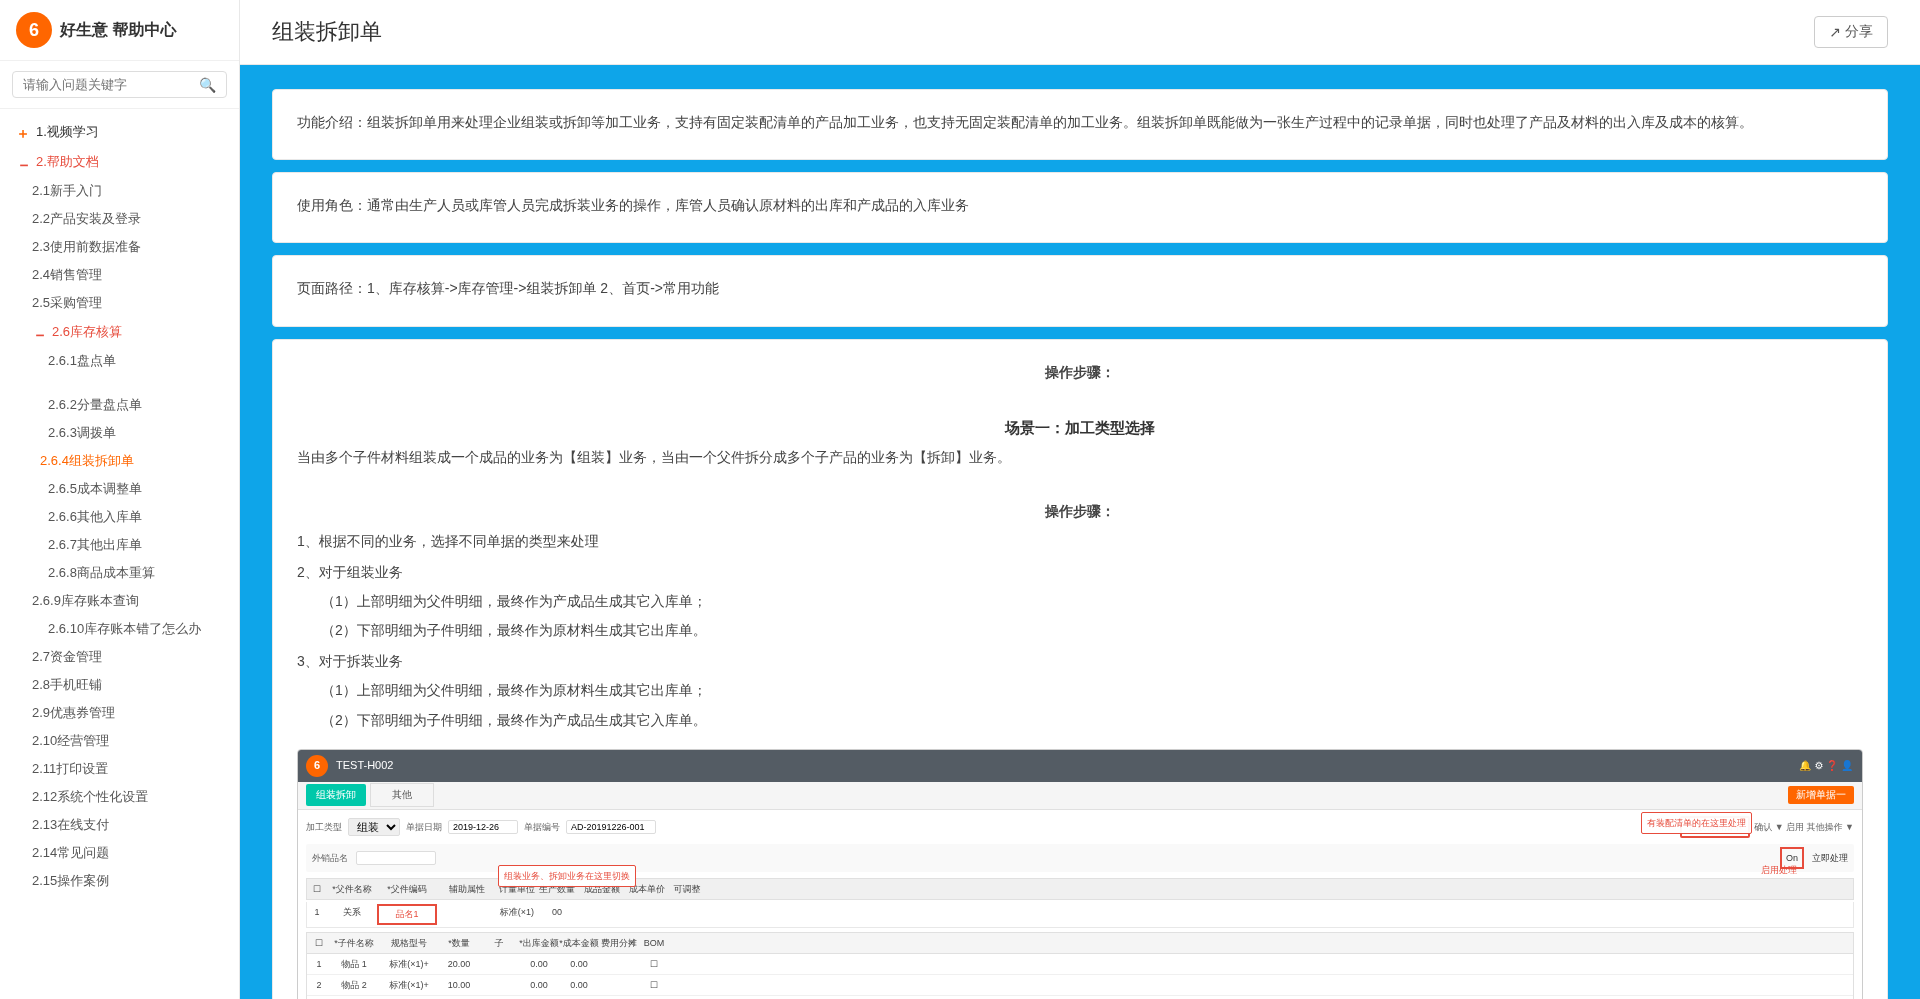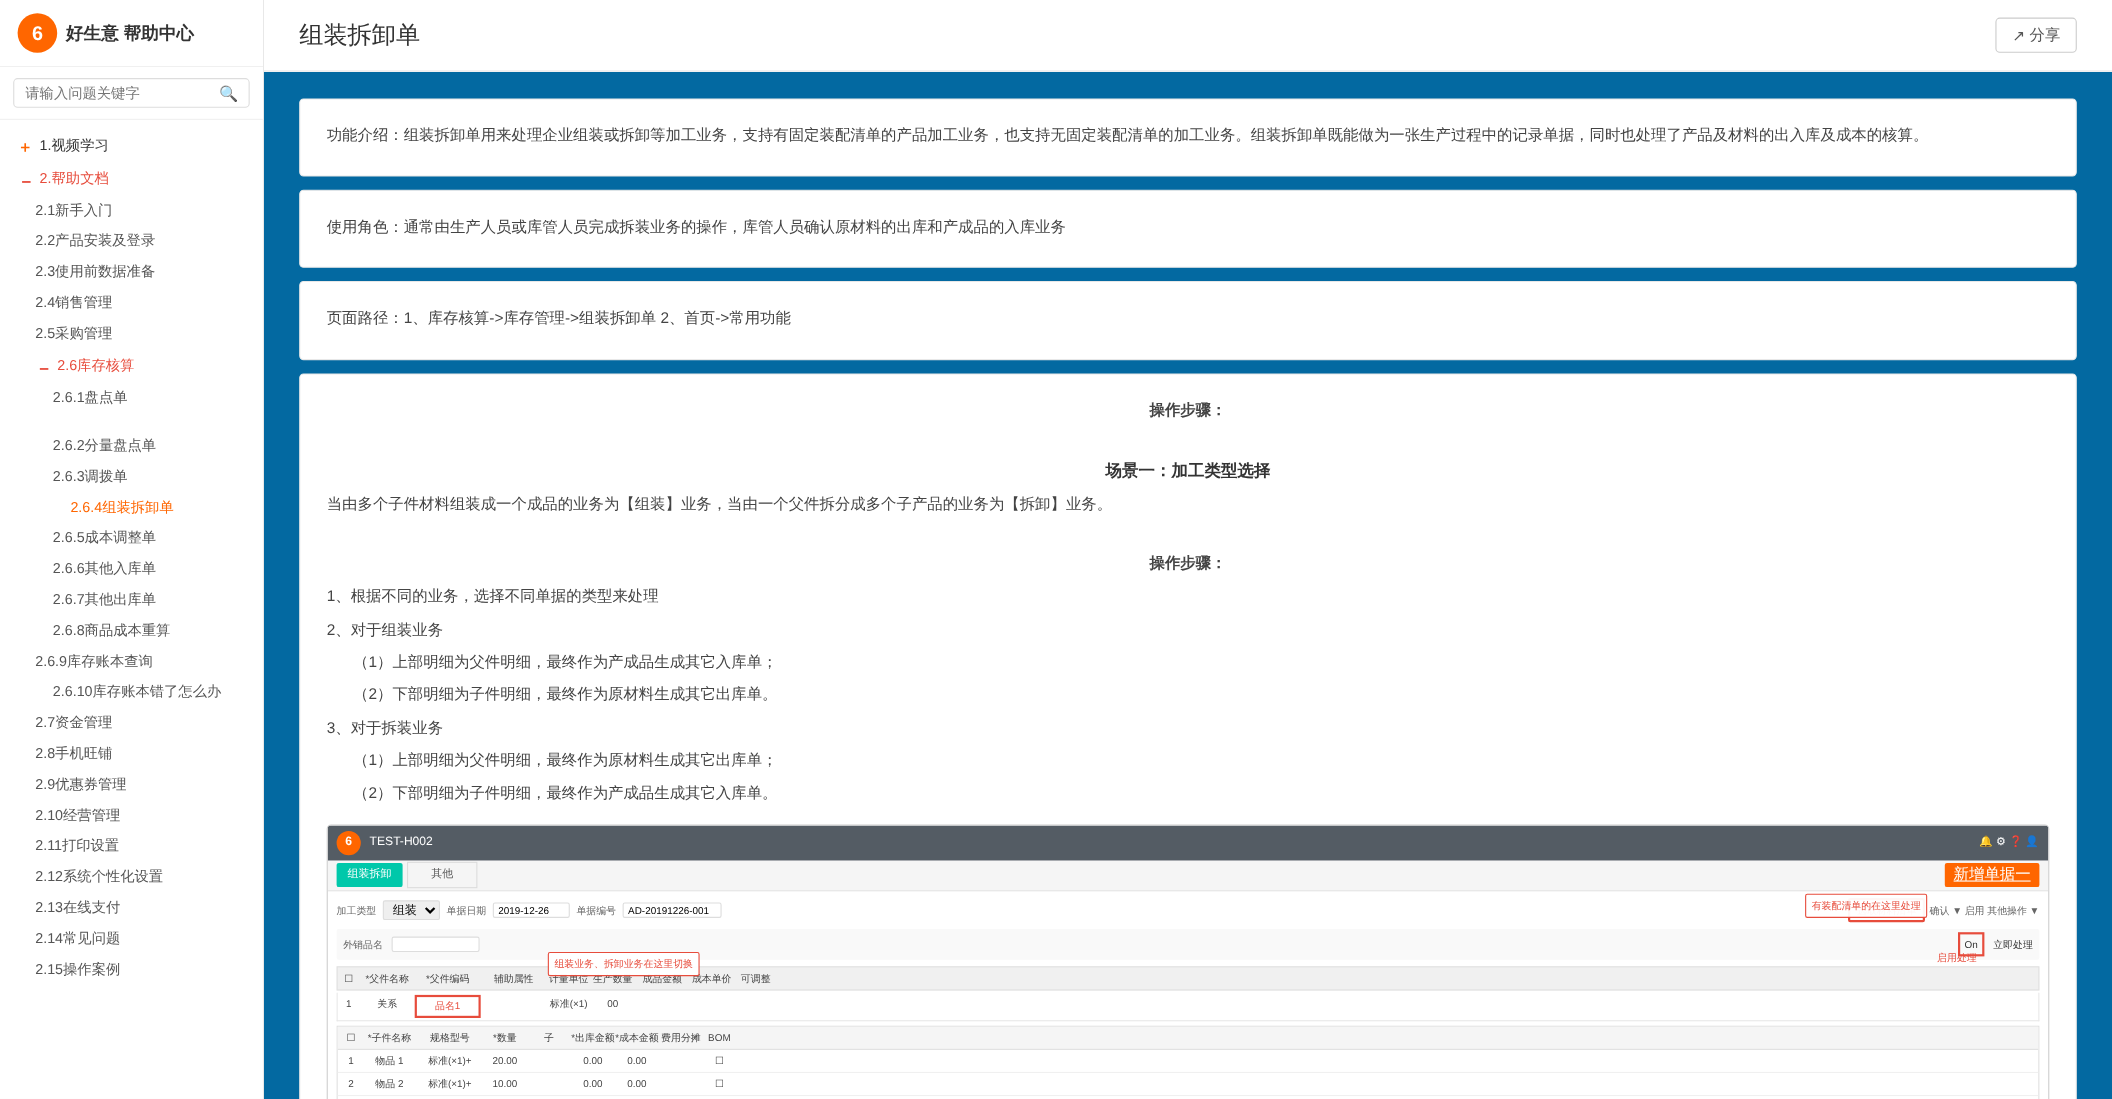--- a/index.html
+++ b/index.html
@@ -153,21 +153,21 @@
       background: #fff;
       cursor: pointer;
       font-size: 14px;
       color: #555;
     }
 
     .content-area {
       flex: 1;
       overflow-y: auto;
       padding: 24px 32px;
-      background: #0369a1;
+      background: #0ea5e9;
     }
 
     .content-card {
       background: #fff;
       border-radius: 4px;
       padding: 20px 24px;
       margin-bottom: 12px;
       border: 1px solid #e8e8e8;
       line-height: 1.8;
       font-size: 14px;
@@ -240,21 +240,21 @@
     <div class="nav-sub-item">2.5采购管理</div>
 
     <div class="nav-section active-section" style="padding-left:32px;">
       <span class="icon-minus" style="color:#e74c3c;">－</span>
       <span class="nav-label">2.6库存核算</span>
     </div>
 
     <div class="nav-sub-item" style="padding-left:48px;">2.6.1盘点单</div>
     <div class="nav-sub-item" style="padding-left:48px;margin-top:16px;">2.6.2分量盘点单</div>
     <div class="nav-sub-item" style="padding-left:48px;">2.6.3调拨单</div>
-    <div class="nav-sub-item active" style="padding-left:64px;">2.6.4组装拆卸单</div>
+    <div class="nav-sub-item active" style="padding-left:40px;">2.6.4组装拆卸单</div>
     <div class="nav-sub-item" style="padding-left:48px;">2.6.5成本调整单</div>
     <div class="nav-sub-item" style="padding-left:48px;">2.6.6其他入库单</div>
     <div class="nav-sub-item" style="padding-left:48px;">2.6.7其他出库单</div>
     <div class="nav-sub-item" style="padding-left:48px;">2.6.8商品成本重算</div>
     <div class="nav-sub-item" style="">2.6.9库存账本查询</div>
     <div class="nav-sub-item" style="padding-left:48px;">2.6.10库存账本错了怎么办</div>
 
     <div class="nav-sub-item">2.7资金管理</div>
     <div class="nav-sub-item">2.8手机旺铺</div>
     <div class="nav-sub-item">2.9优惠券管理</div>
@@ -329,21 +329,21 @@
             <div style="flex:1;"></div>
             <span style="color:#fff;font-size:10px;">🔔 ⚙ ❓ 👤</span>
           </div>
 
           <div style="display:flex;align-items:center;padding:3px 8px;background:#f5f5f5;height:28px;gap:4px;border-bottom:1px solid #e0e0e0;">
             <div style="background:#00c8aa;color:#fff;padding:2px 10px;border-radius:2px;font-size:10px;">
               <span>组装拆卸</span>
             </div>
             <div style="background:#f5f5f5;color:#555;padding:2px 21px;border-radius:0;font-size:10px;border:1px solid #ddd;">其他</div>
             <div style="flex:1;"></div>
-            <button style="background:#f60;color:#fff;border:none;border-radius:2px;padding:2px 8px;font-size:14px;cursor:pointer;text-decoration:underline;">
+            <button style="background:#f60;color:#fff;border:none;border-radius:2px;padding:2px 8px;font-size:10px;cursor:pointer;">
               <span>新增单据一</span>
             </button>
           </div>
 
           <div style="position:relative;padding:6px 8px;background:#fff;min-height:175px;">
 
             <div style="display:flex;align-items:center;gap:6px;margin-bottom:6px;flex-wrap:wrap;">
               <span style="font-size:9px;color:#666;">加工类型</span>
               <select style="border:1px solid #ddd;border-radius:2px;font-size:11px;padding:1px 4px;">
                 <option>组装</option>

